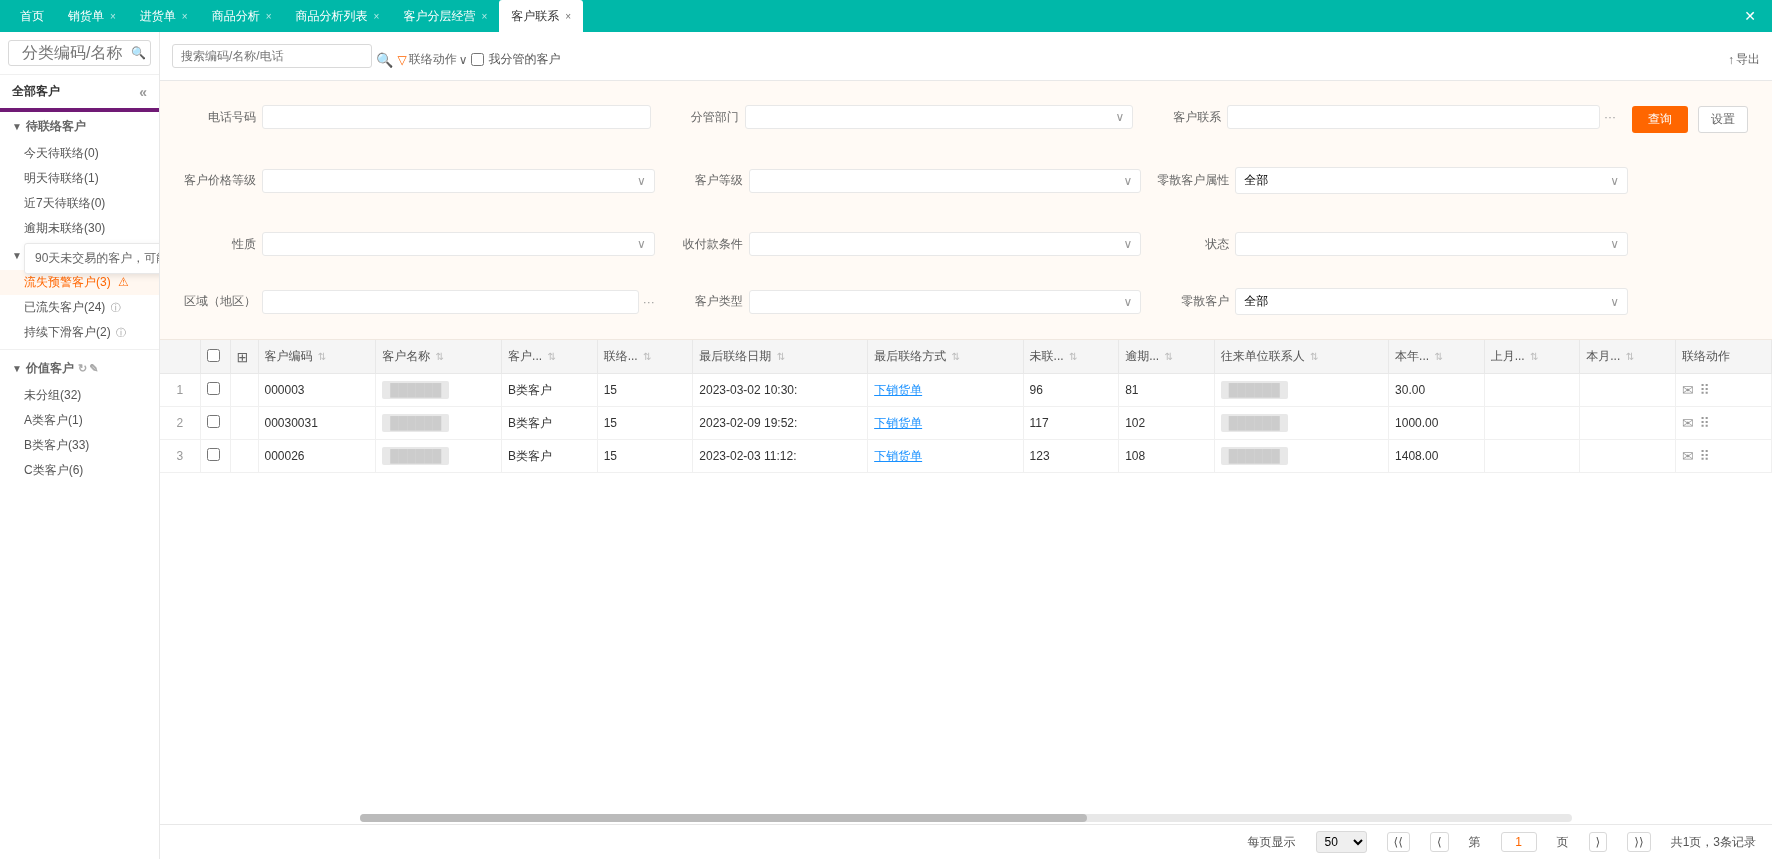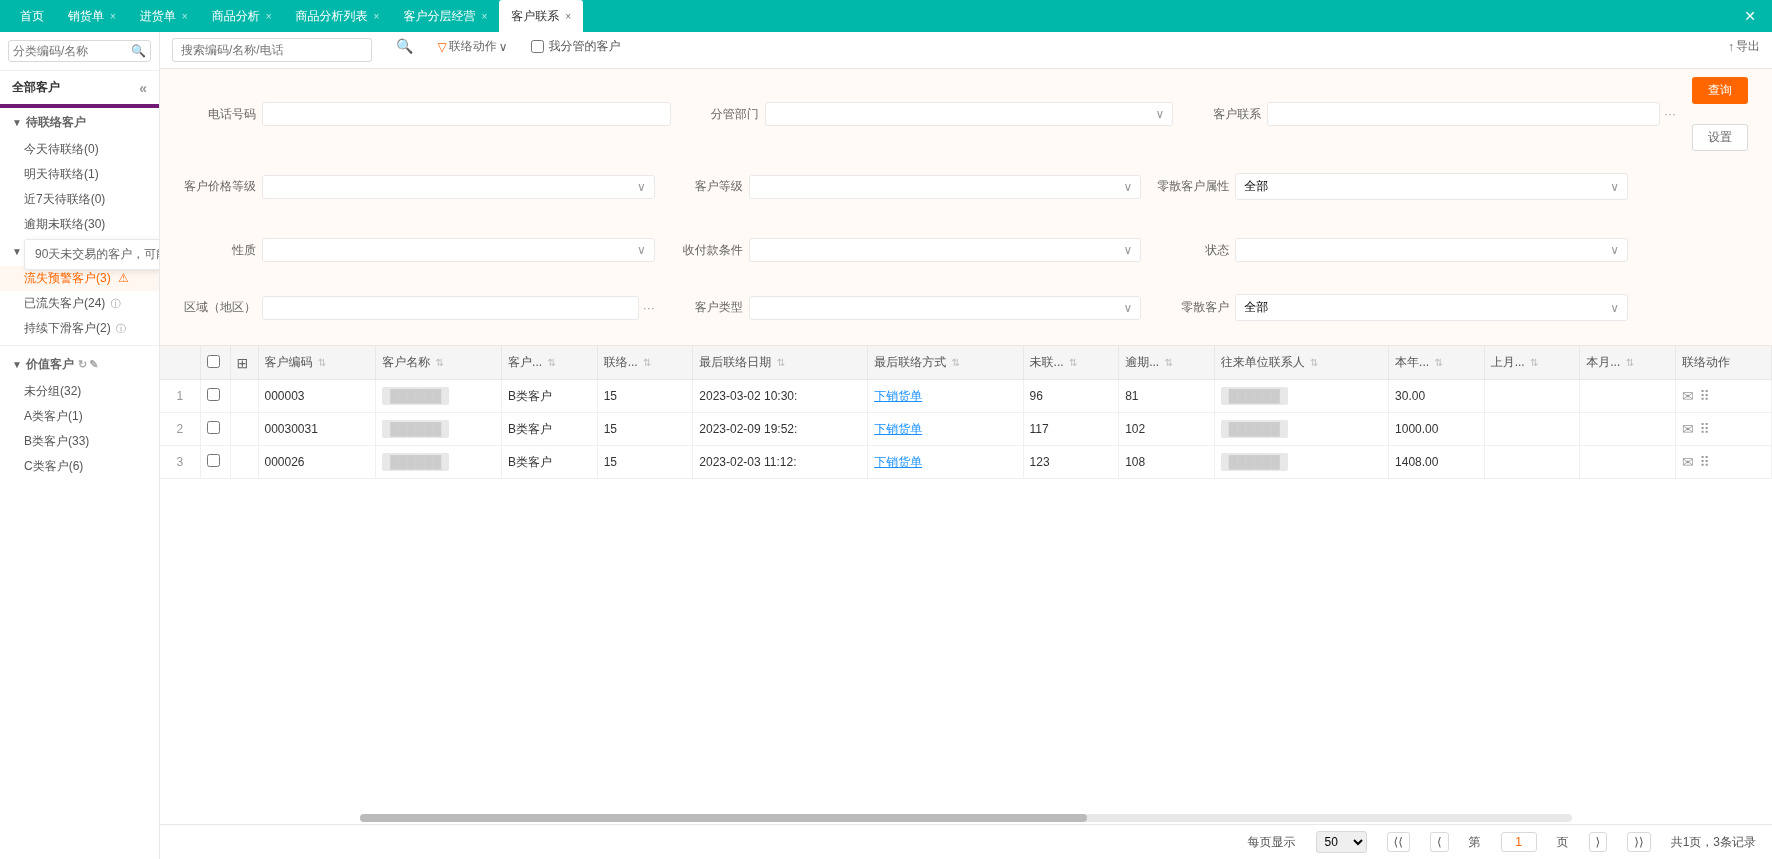--- a/index.html
+++ b/index.html
@@ -58,23 +58,23 @@
     }
     .sidebar-search {
       padding: 8px;
       display: flex;
       align-items: center;
       border-bottom: 1px solid #f0f0f0;
     }
     .sidebar-search input {
       border: 1px solid #d9d9d9;
       border-radius: 3px;
-      padding: 3px 4px;
+      padding: 3px 13px;
       width: 100%;
-      font-size: 12px;
+      font-size: 16px;
       outline: none;
     }
     .sidebar-search .search-icon {
       margin-left: -20px;
       color: #999;
       font-size: 12px;
     }
     .sidebar-all {
       padding: 8px 12px;
       display: flex;
@@ -140,24 +140,24 @@
       flex: 1;
       display: flex;
       flex-direction: column;
       overflow: hidden;
     }
 
     
     .filter-bar {
       background: white;
       border-bottom: 1px solid #e8e8e8;
-      padding: 6px 12px;
-      display: flex;
-      align-items: flex-start;
-      gap: 24px;
+      padding: 12px 12px;
+      display: flex;
+      align-items: flex-end;
+      gap: 4px;
     }
     .filter-search-input {
       border: 1px solid #d9d9d9;
       border-radius: 3px;
       padding: 4px 8px;
       width: 200px;
       font-size: 12px;
       outline: none;
     }
     .filter-search-btn {
@@ -216,22 +216,22 @@
       color: #666;
       border: 1px solid #d9d9d9;
       border-radius: 3px;
       padding: 4px 12px;
       cursor: pointer;
       font-size: 12px;
       margin-top: 4px;
     }
     .query-settings-col {
       display: flex;
-      flex-direction: column;
-      gap: 16px;
+      align-items: flex-end;
+      gap: 10px;
       margin-left: auto;
     }
 
     
     .table-wrapper {
       flex: 1;
       overflow: auto;
       background: white;
     }
     table {

